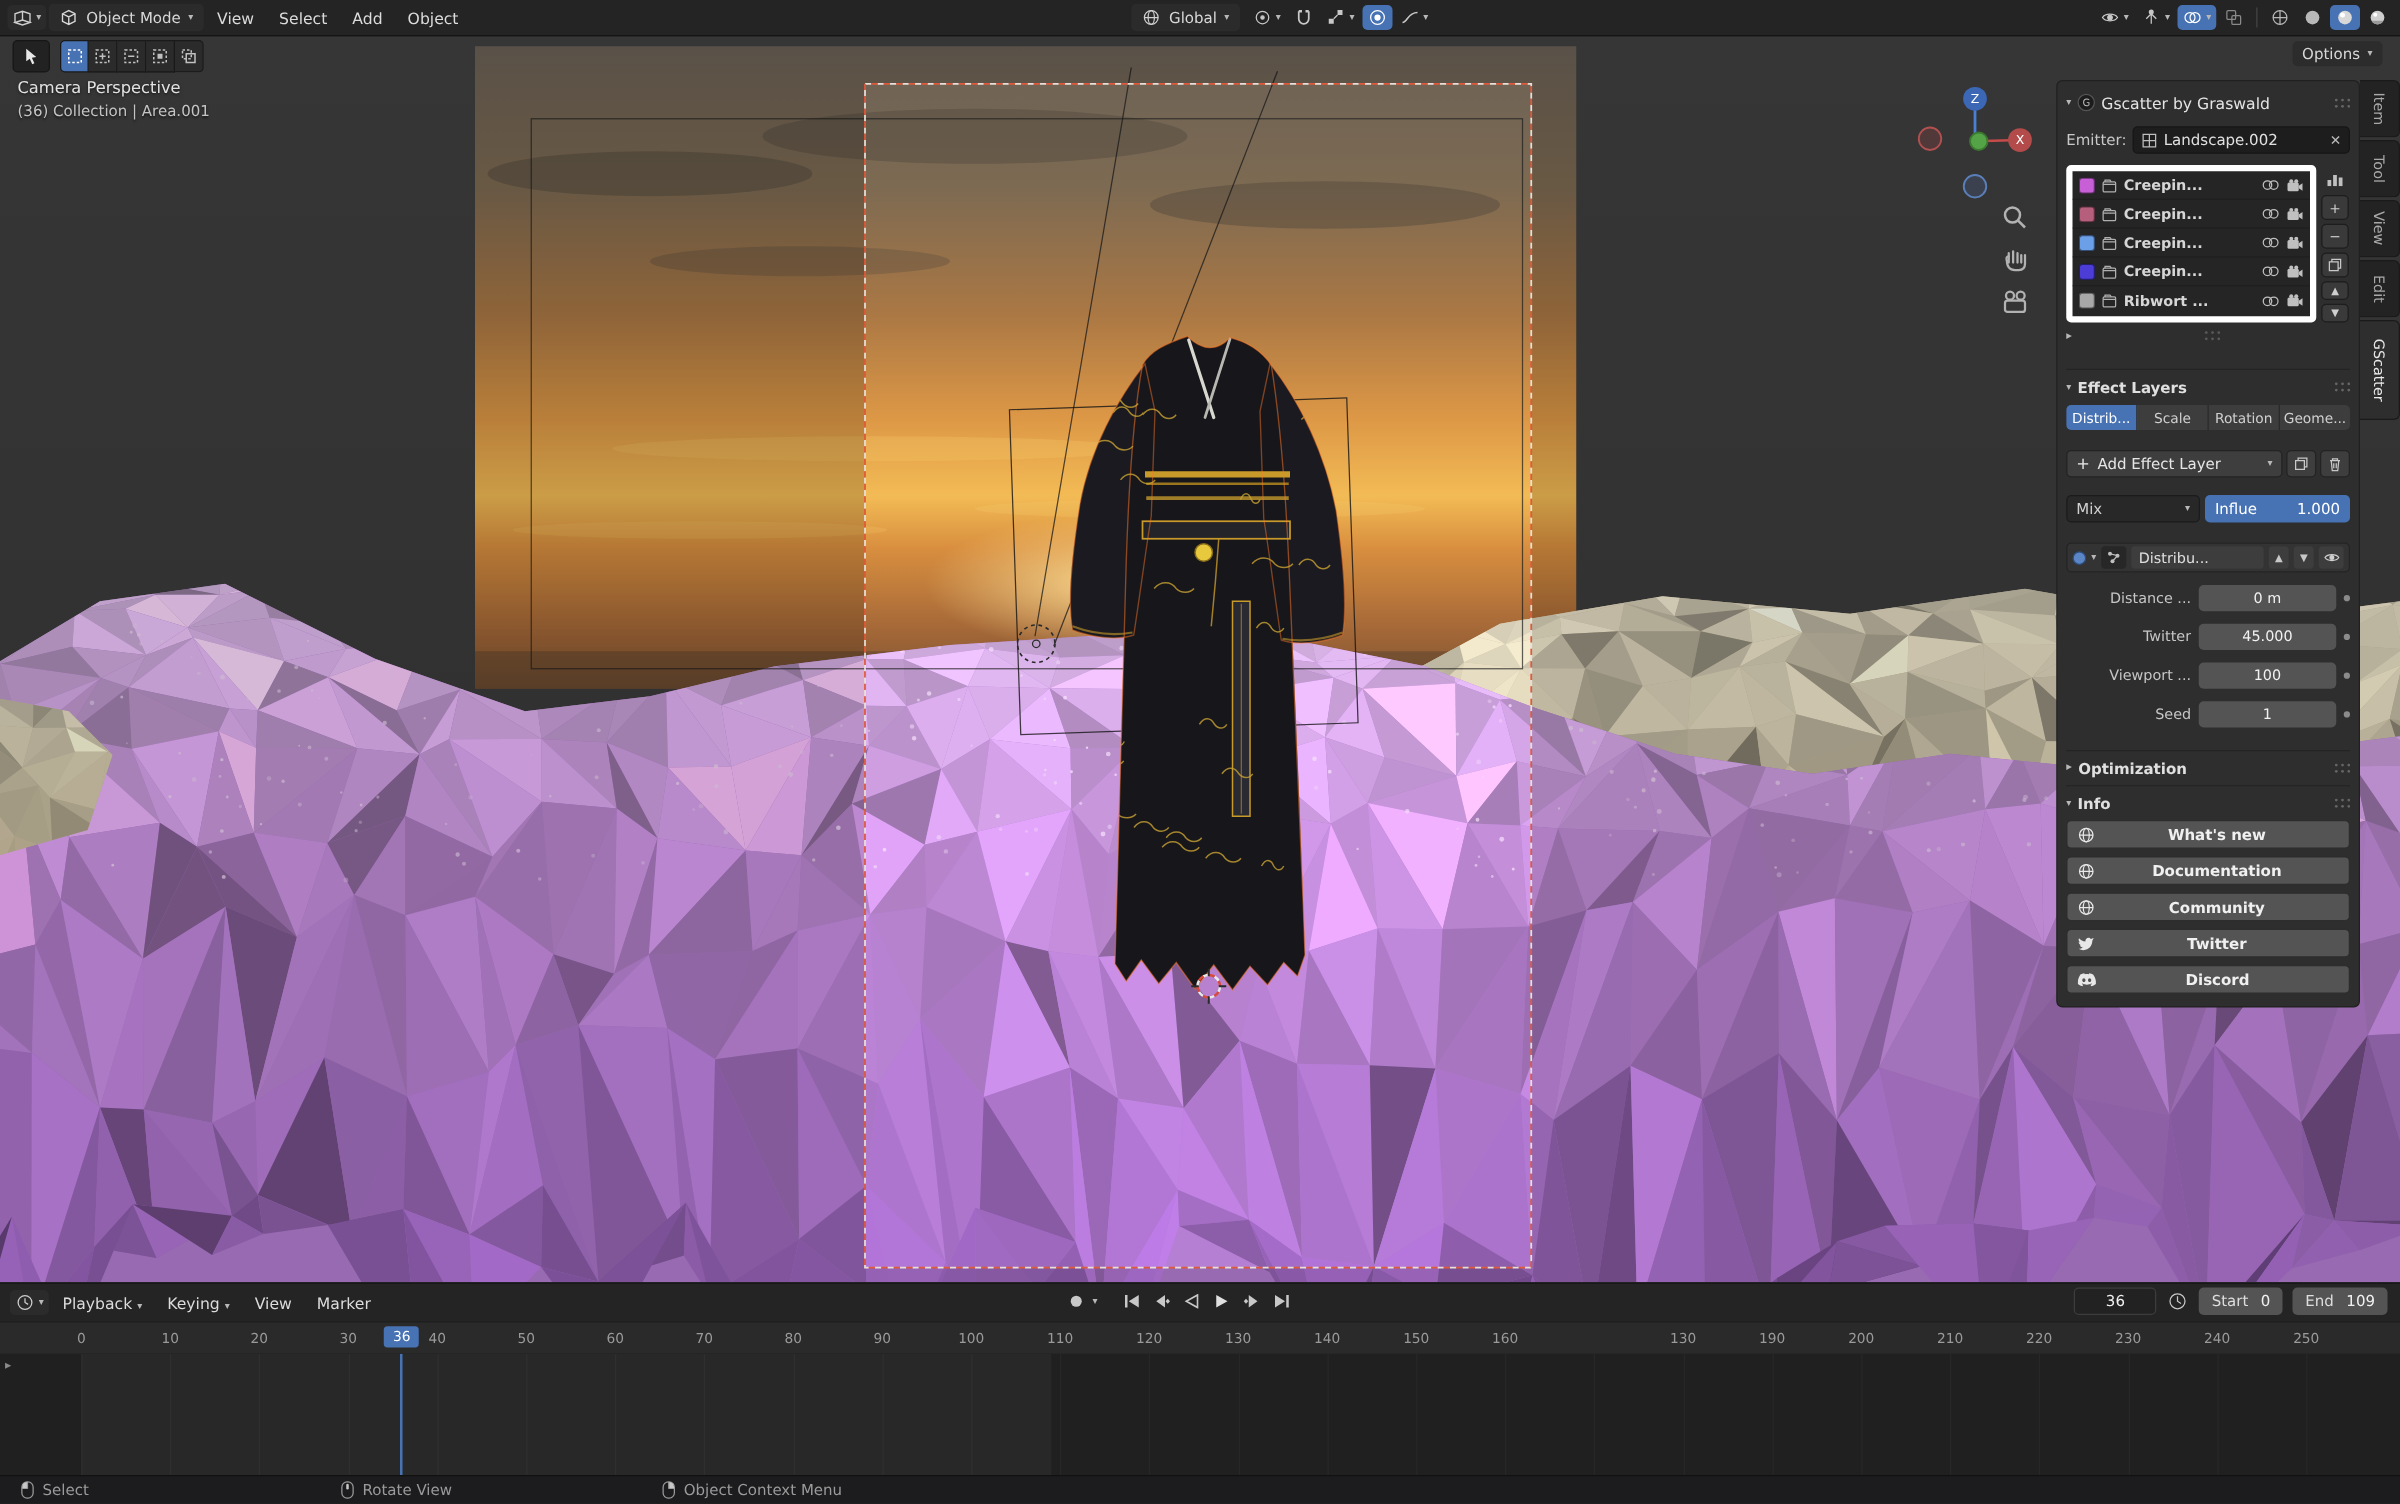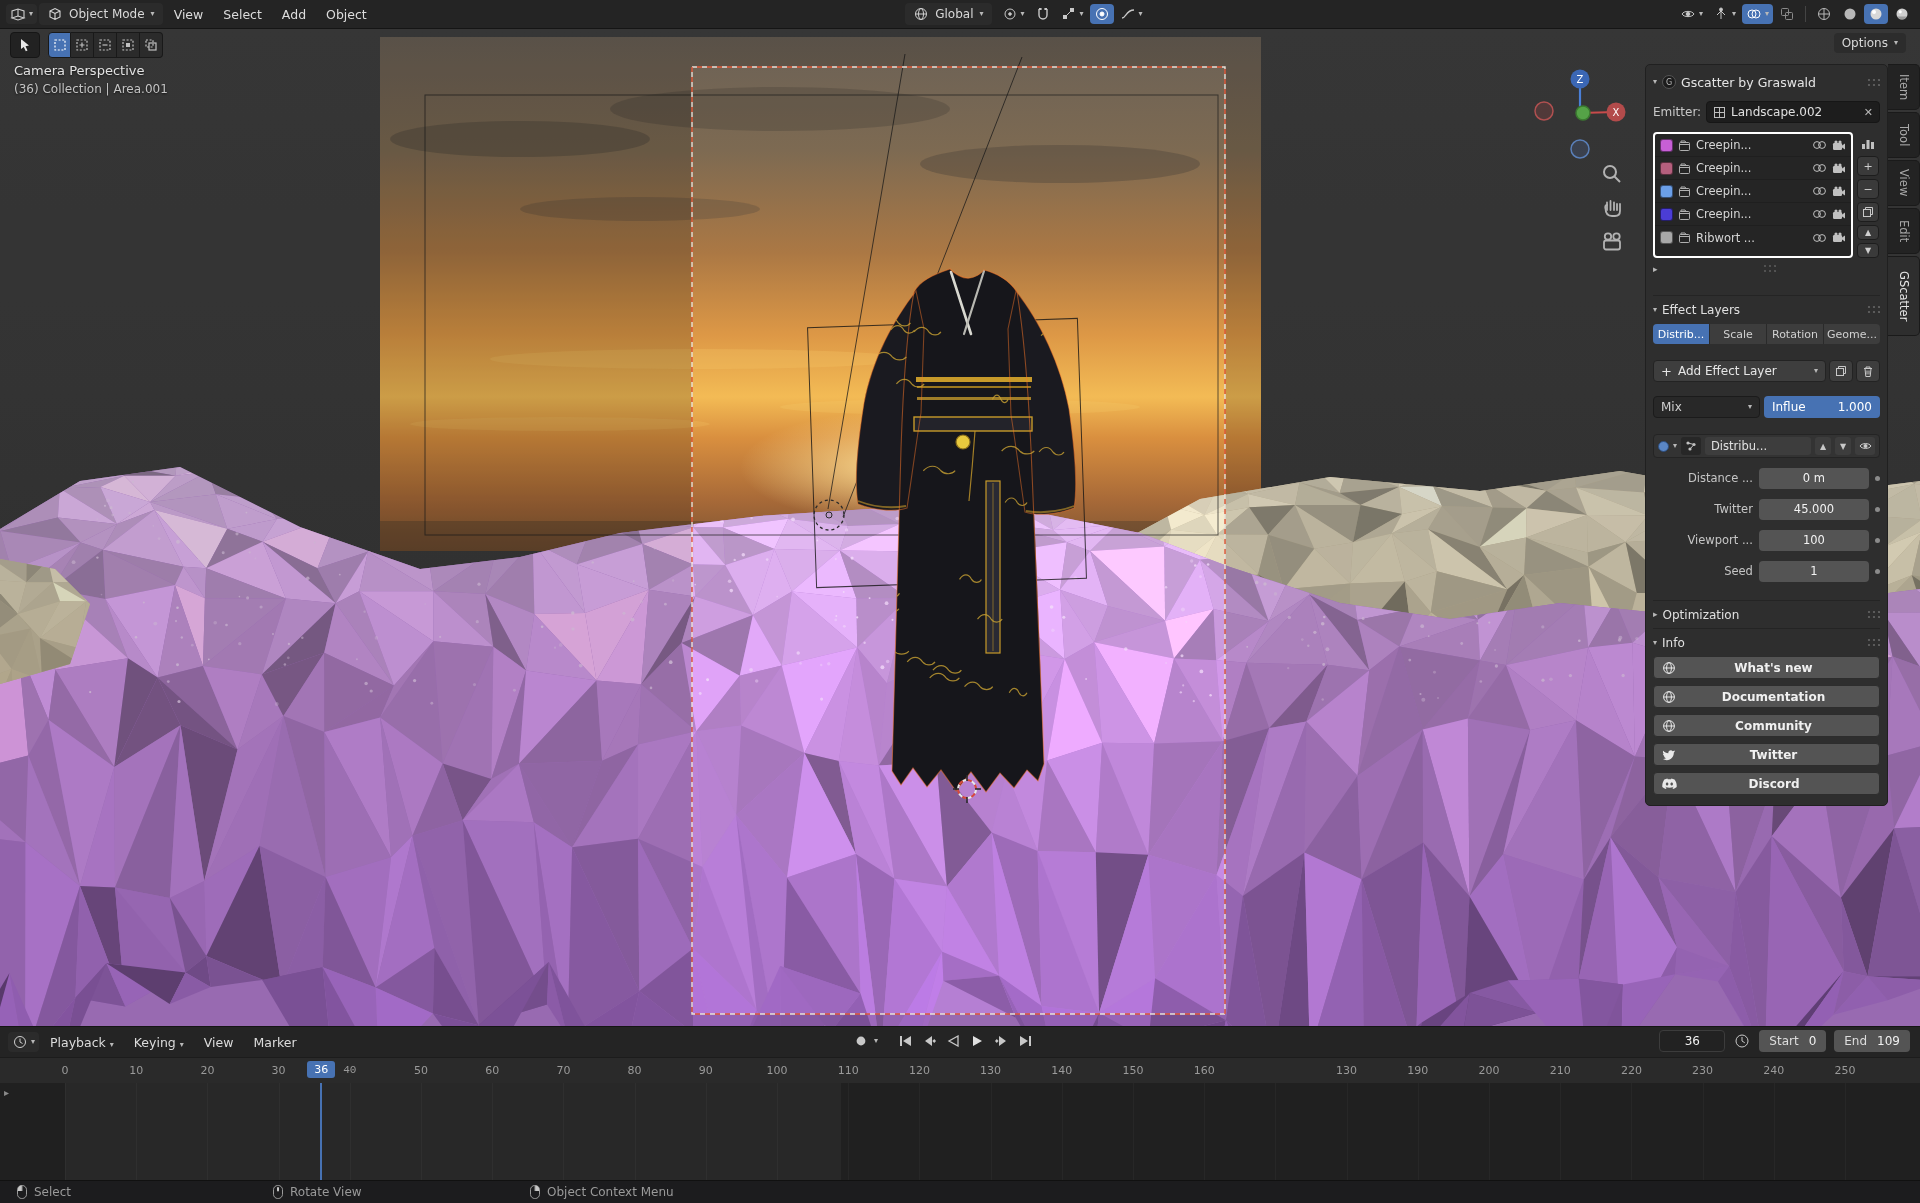--- a/index.html
+++ b/index.html
@@ -48,31 +48,31 @@
 
   
   #panel {
     position:absolute; left:1645px; top:64px; width:243px; z-index:20;
     background:#2e2e2e; border:1px solid #202020; border-radius:5px;
     padding:5px 7px 10px 7px; color:#cfcfcf;
   }
   .prow { display:flex; align-items:center; gap:5px; }
   .phead { height:24px; font-size:12.5px; }
   .ptitle { flex:1; color:#e4e4e4; }
-  .sec-title { flex:1; color:#e0e0e0; }
+  .sec-title { flex:1; color:#e0e0e0;font-weight:bold; }
   .grip6 { width:14px; height:9px; flex:none; opacity:.6; }
   .logo-dot { width:14px; height:14px; border-radius:50%; background:#1c1c1c; border:1px solid #555; display:inline-flex; align-items:center; justify-content:center; font-size:8px; color:#bbb; }
   .emitter-row { margin-top:6px; height:24px; }
   .emitter-label { width:48px; color:#c8c8c8; }
   .emitter-field { flex:1; display:flex; align-items:center; gap:5px; background:#1d1d1d; border:1px solid #161616; border-radius:4px; height:22px; padding:0 6px; }
   .emitter-name { flex:1; color:#e0e0e0; }
   .x-btn { color:#b8b8b8; font-size:11px; }
 
   .list-wrap { display:flex; margin-top:8px; gap:3px; }
-  .syslist { flex:1; background:#252525; border:2px solid #ffffff; border-radius:4px; overflow:hidden; }
+  .syslist { flex:1; background:#252525; border:5px solid #ffffff; border-radius:4px; overflow:hidden;font-weight:bold; }
   .sysrow { display:flex; align-items:center; gap:5px; height:23px; padding:0 5px; border-bottom:1px solid #1f1f1f; }
   .sysrow:last-child { border-bottom:none; }
   .swatch { width:13px; height:13px; border-radius:3px; border:1px solid rgba(0,0,0,.5); flex:none; }
   .sysname { flex:1; font-size:11.5px; color:#d6d6d6; white-space:nowrap; overflow:hidden; }
   .sysops { width:24px; display:flex; flex-direction:column; align-items:center; gap:3px; padding-top:1px; }
   .opbtn { width:22px; height:20px; background:#3a3a3a; border:1px solid #1d1d1d; border-radius:4px; display:flex; align-items:center; justify-content:center; color:#cfcfcf; font-size:11px; }
   .opbtn.plain { background:transparent; border:none; }
   .list-foot { height:16px; margin-top:3px; display:flex; align-items:center; }
   .list-foot .mid { flex:1; text-align:center; }
 
@@ -2357,21 +2357,21 @@
           <span>109</span>
         </div>
       </div>
     </div>
 
     <div id="tl-ruler">
         <span class="tick-label" style="left: 65px;">0</span>
         <span class="tick-label" style="left: 136.2px;">10</span>
         <span class="tick-label" style="left: 207.4px;">20</span>
         <span class="tick-label" style="left: 278.6px;">30</span>
-        <span class="tick-label" style="left: 349.8px; font-family: Liberation Mono, monospace;">40</span>
+        <span class="tick-label" style="left: 349.8px;">40</span>
         <span class="tick-label" style="left: 421px;">50</span>
         <span class="tick-label" style="left: 492.2px;">60</span>
         <span class="tick-label" style="left: 563.4px;">70</span>
         <span class="tick-label" style="left: 634.6px;">80</span>
         <span class="tick-label" style="left: 705.8px;">90</span>
         <span class="tick-label" style="left: 777px;">100</span>
         <span class="tick-label" style="left: 848.2px;">110</span>
         <span class="tick-label" style="left: 919.4px;">120</span>
         <span class="tick-label" style="left: 990.6px;">130</span>
         <span class="tick-label" style="left: 1061.8px;">140</span>

